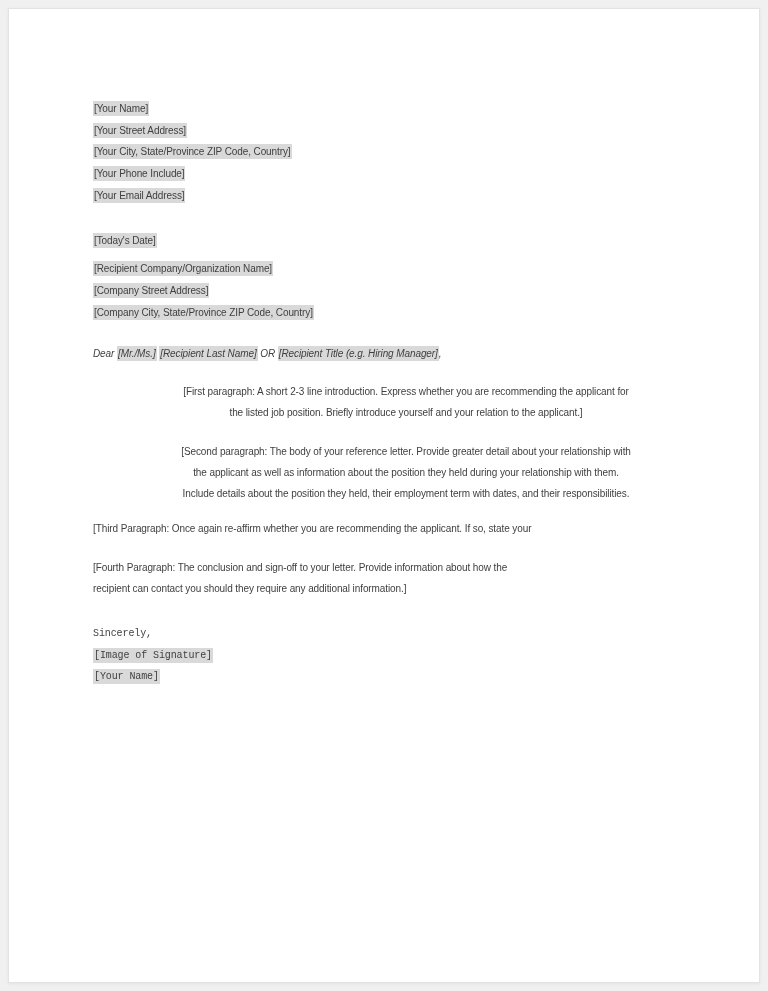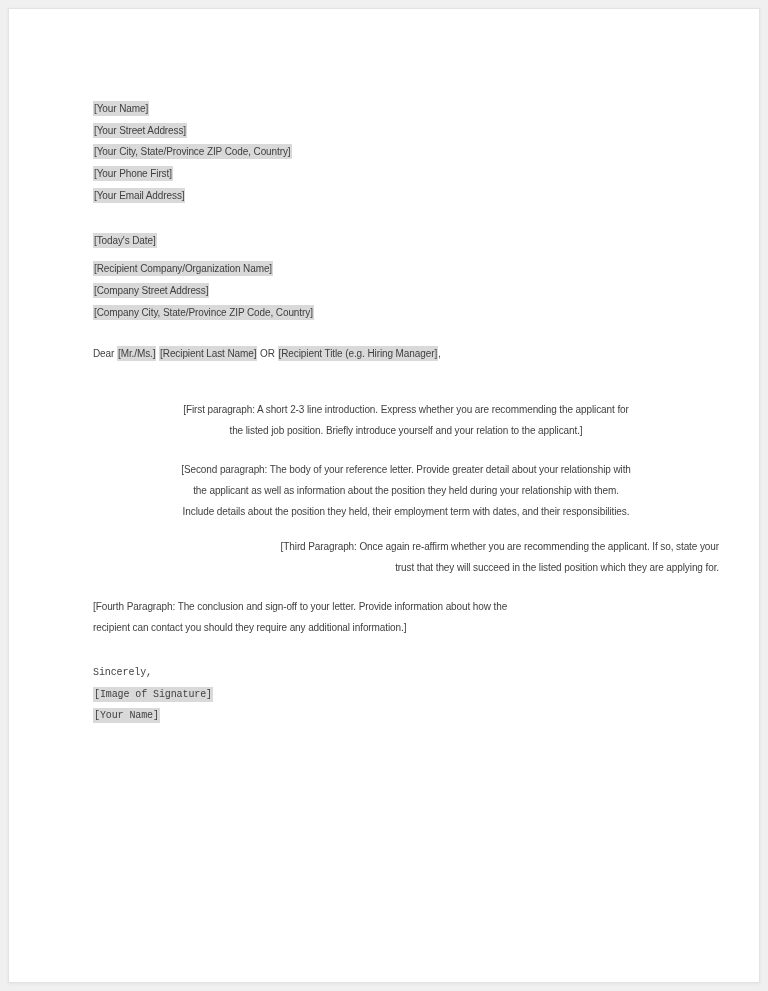--- a/index.html
+++ b/index.html
@@ -20,39 +20,39 @@
     padding:89px 40px 0 84px;
     color:#3f3f3f;
     font-size:10px;
     letter-spacing:-0.1px;
   }
   .line { line-height:21.7px; white-space:nowrap; }
   .ph { background:#d9d9d9; padding:2px 1px; }
   .block-sender     { margin-bottom:23px; }
   .block-date       { margin-bottom:7px; }
   .block-recipient  { margin-bottom:20px; }
-  .block-salutation { margin-bottom:34px; }
+  .block-salutation { margin-bottom:16px;font-style:italic; }
   .para .pline { line-height:21px; white-space:nowrap; }
   .para-1 { margin-bottom:18px;text-align:center; }
   .para-2 { margin-bottom:14px;text-align:center; }
-  .para-3 { margin-bottom:18px;text-align:right; }
+  .para-3 { margin-bottom:18px; }
   .para-4 { margin-bottom:24px; }
   .block-closing .line { line-height:21.7px;font-family:Liberation Mono, monospace; }
 </style>
 </head>
 <body>
 
 <div class="paper">
   <div class="content">
 
     <div class="block-sender">
       <div class="line"><span class="ph">[Your Name]</span></div>
       <div class="line"><span class="ph">[Your Street Address]</span></div>
       <div class="line"><span class="ph">[Your City, State/Province ZIP Code, Country]</span></div>
-      <div class="line"><span class="ph">[Your Phone First]</span></div>
+      <div class="line"><span class="ph">[Your Phone Include]</span></div>
       <div class="line"><span class="ph">[Your Email Address]</span></div>
     </div>
 
     <div class="block-date">
       <div class="line"><span class="ph">[Today's Date]</span></div>
     </div>
 
     <div class="block-recipient">
       <div class="line"><span class="ph">[Recipient Company/Organization Name]</span></div>
       <div class="line"><span class="ph">[Company Street Address]</span></div>
@@ -73,21 +73,20 @@
     </div>
 
     <div class="para para-2">
       <div class="pline">[Second paragraph: The body of your reference letter. Provide greater detail about your relationship with</div>
       <div class="pline">the applicant as well as information about the position they held during your relationship with them.</div>
       <div class="pline">Include details about the position they held, their employment term with dates, and their responsibilities.</div>
     </div>
 
     <div class="para para-3">
       <div class="pline">[Third Paragraph: Once again re-affirm whether you are recommending the applicant. If so, state your</div>
-      <div class="pline">trust that they will succeed in the listed position which they are applying for.</div>
     </div>
 
     <div class="para para-4">
       <div class="pline">[Fourth Paragraph: The conclusion and sign-off to your letter. Provide information about how the</div>
       <div class="pline">recipient can contact you should they require any additional information.]</div>
     </div>
 
     <div class="block-closing">
       <div class="line"><span>Sincerely,</span></div>
       <div class="line"><span class="ph">[Image of Signature]</span></div>

